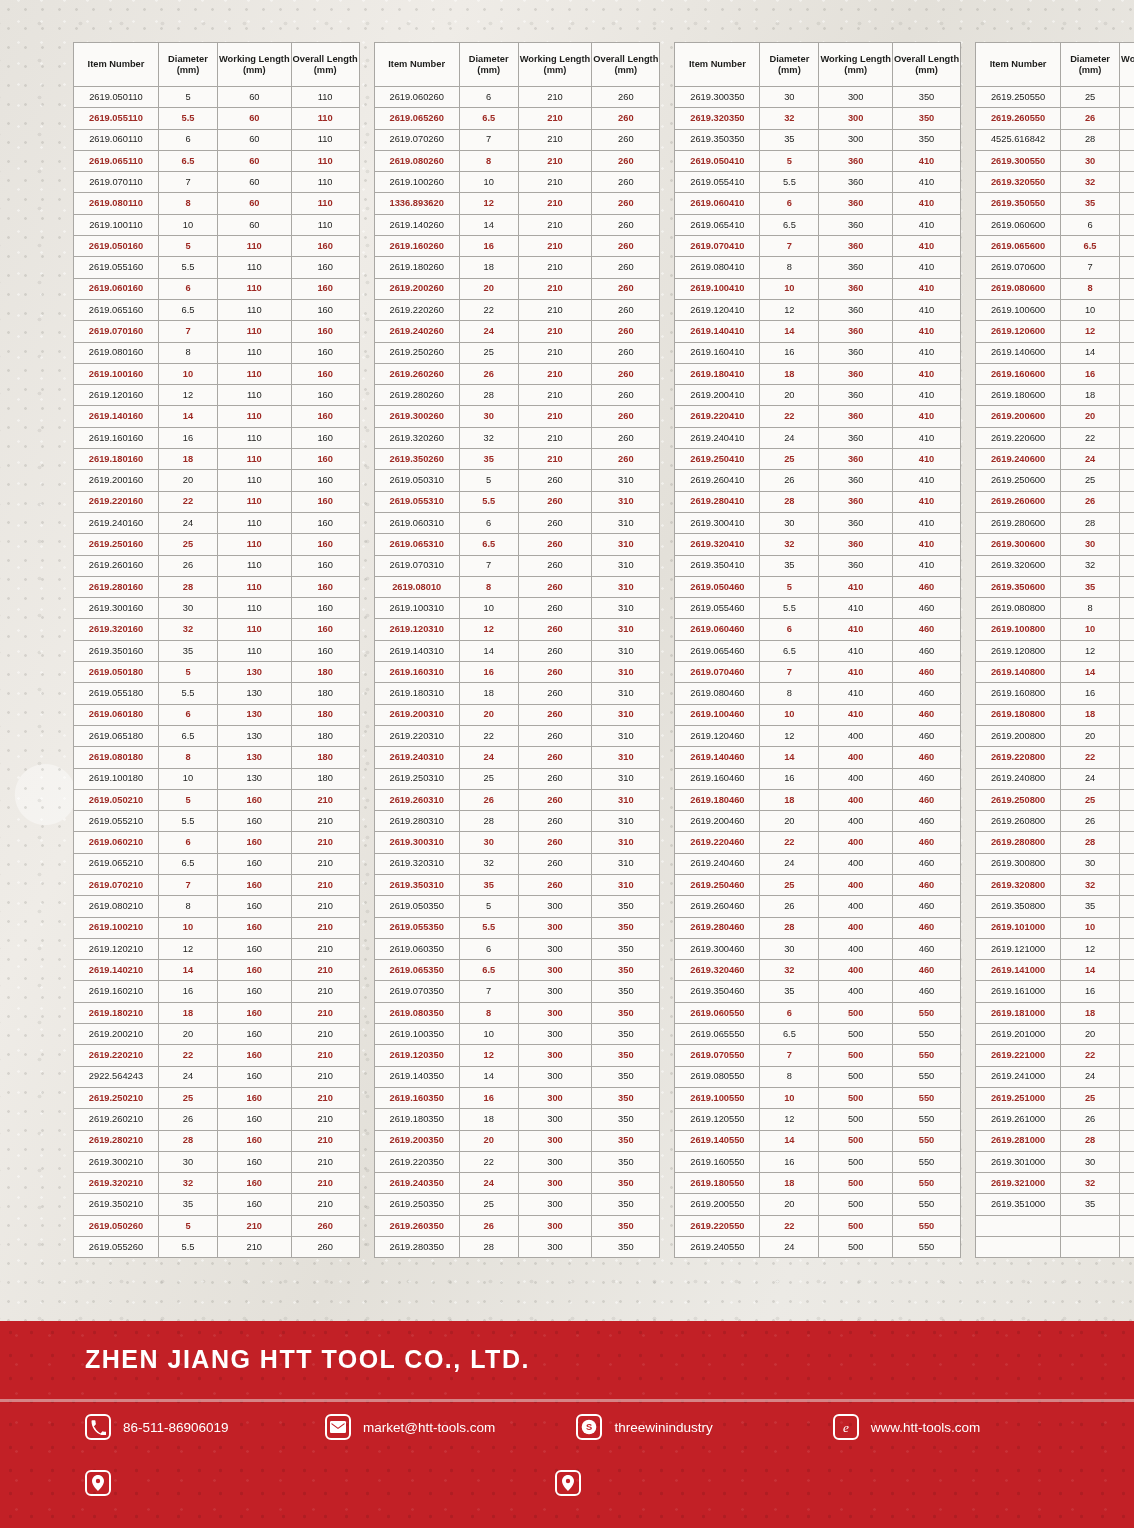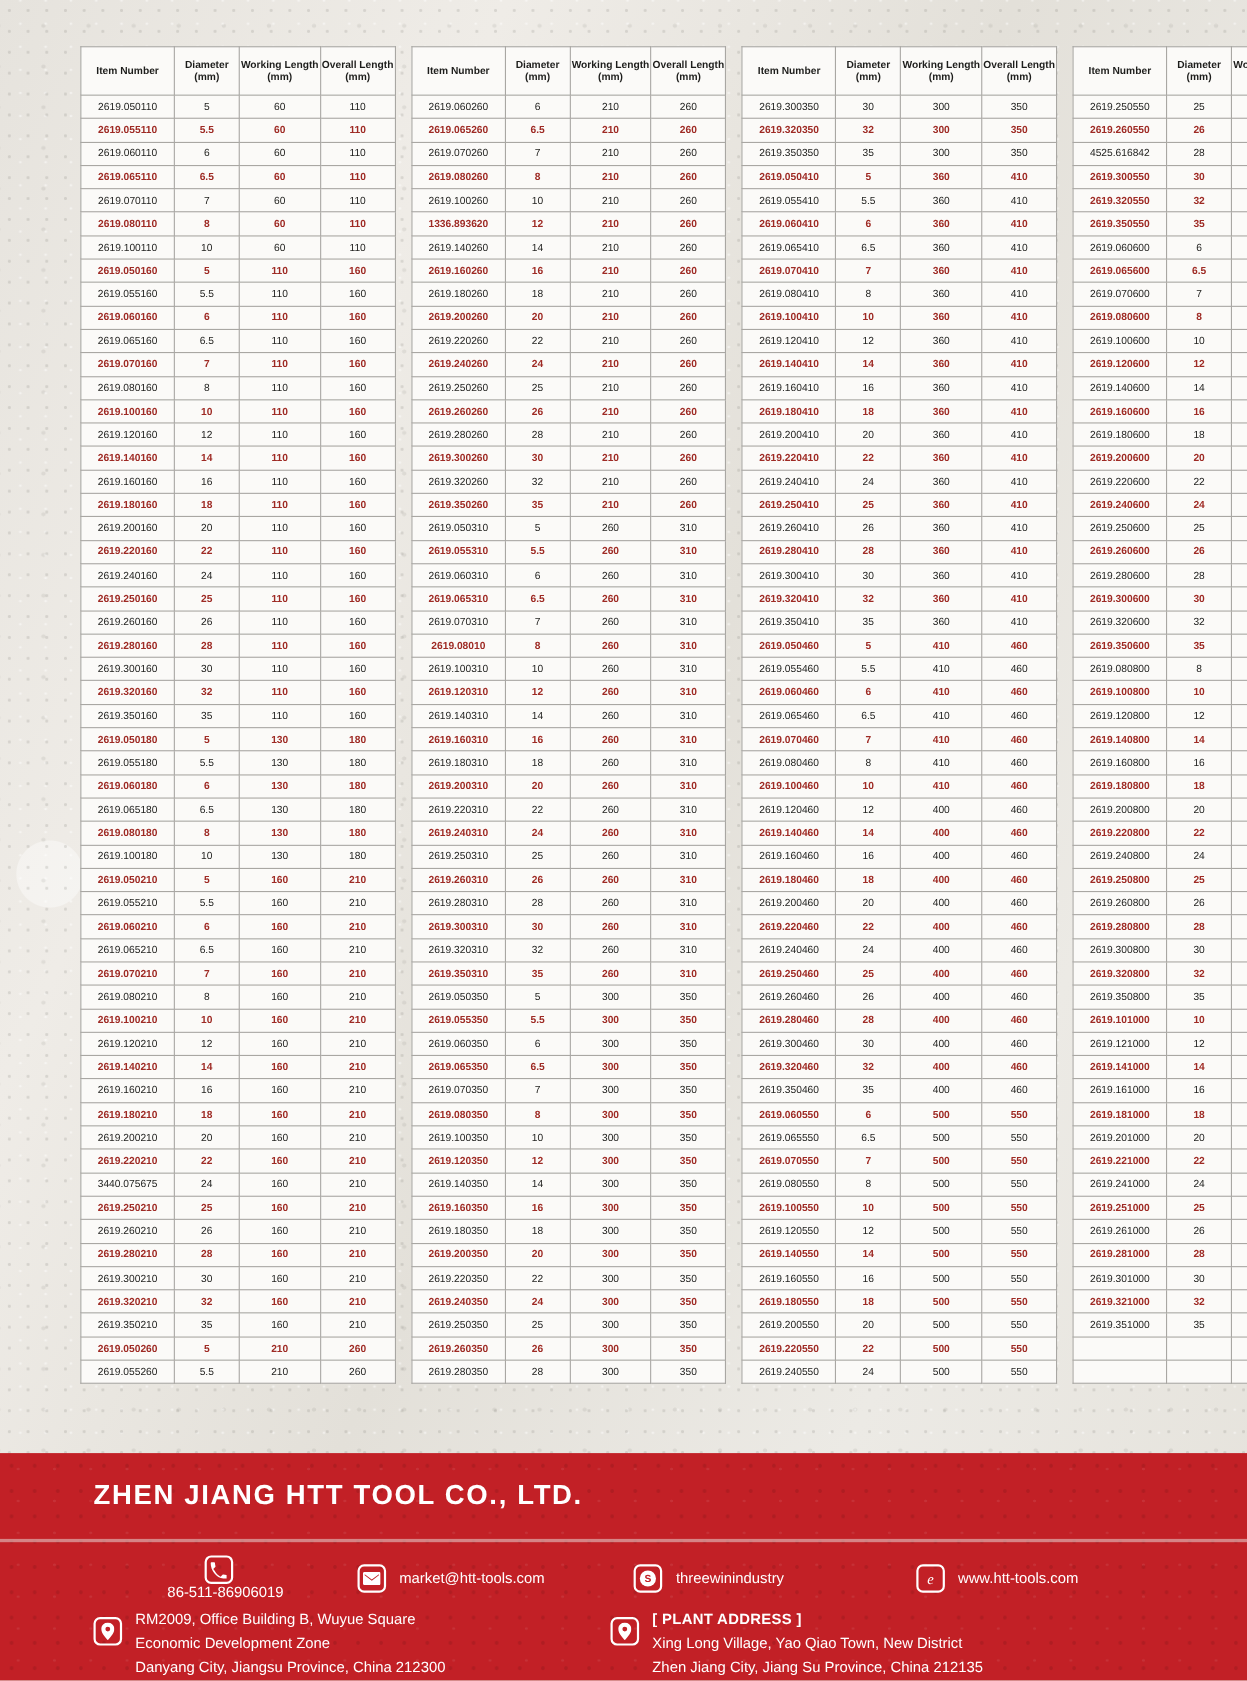--- a/index.html
+++ b/index.html
@@ -113,21 +113,21 @@
     opacity: .55;
   }
   .contact-row {
     position: absolute;
     left: 85px; top: 93px;
     width: 980px;
     display: flex;
     align-items: center;
   }
   .contact-item { display: flex; align-items: center; }
-  .ci-1 { width: 248px; flex-direction: column; }
+  .ci-1 { width: 248px; }
   .ci-2 { width: 260px; }
   .ci-3 { width: 265px; }
   .ci-4 { width: 240px; }
   .cicon {
     width: 26px; height: 26px;
     border: 2px solid #ffffff;
     border-radius: 6px;
     display: flex; align-items: center; justify-content: center;
     margin-right: 12px;
     flex: 0 0 auto;
@@ -442,21 +442,21 @@
               <td>160</td>
               <td>210</td>
             </tr>
             <tr class="hl">
               <td class="item">2619.220210</td>
               <td>22</td>
               <td>160</td>
               <td>210</td>
             </tr>
             <tr>
-              <td class="item">3440.075675</td>
+              <td class="item">2922.564243</td>
               <td>24</td>
               <td>160</td>
               <td>210</td>
             </tr>
             <tr class="hl">
               <td class="item">2619.250210</td>
               <td>25</td>
               <td>160</td>
               <td>210</td>
             </tr>
@@ -1529,35 +1529,25 @@
     </div>
 
     <div class="addr-row">
 
       <div class="addr-block ab-1">
         <span class="pin">
           <svg width="12" height="16" viewBox="0 0 12 16" fill="#ffffff">
               <path d="M6 0C2.7 0 0 2.7 0 6c0 4.5 6 10 6 10s6-5.5 6-10c0-3.3-2.7-6-6-6zm0 8.2A2.2 2.2 0 1 1 6 3.8a2.2 2.2 0 0 1 0 4.4z"></path>
             </svg>
         </span>
-        <span class="addr-lines">
-          <div>RM2009, Office Building B, Wuyue Square</div>
-          <div>Economic Development Zone</div>
-          <div>Danyang City, Jiangsu Province, China 212300</div>
-        </span>
       </div>
 
       <div class="addr-block">
         <span class="pin">
           <svg width="12" height="16" viewBox="0 0 12 16" fill="#ffffff">
               <path d="M6 0C2.7 0 0 2.7 0 6c0 4.5 6 10 6 10s6-5.5 6-10c0-3.3-2.7-6-6-6zm0 8.2A2.2 2.2 0 1 1 6 3.8a2.2 2.2 0 0 1 0 4.4z"></path>
             </svg>
         </span>
-        <span class="addr-lines">
-          <div class="addr-head">[ PLANT ADDRESS ]</div>
-          <div>Xing Long Village, Yao Qiao Town, New District</div>
-          <div>Zhen Jiang City, Jiang Su Province, China 212135</div>
-        </span>
       </div>
 
     </div>
   </div>
 </div>
 
 </body></html>

